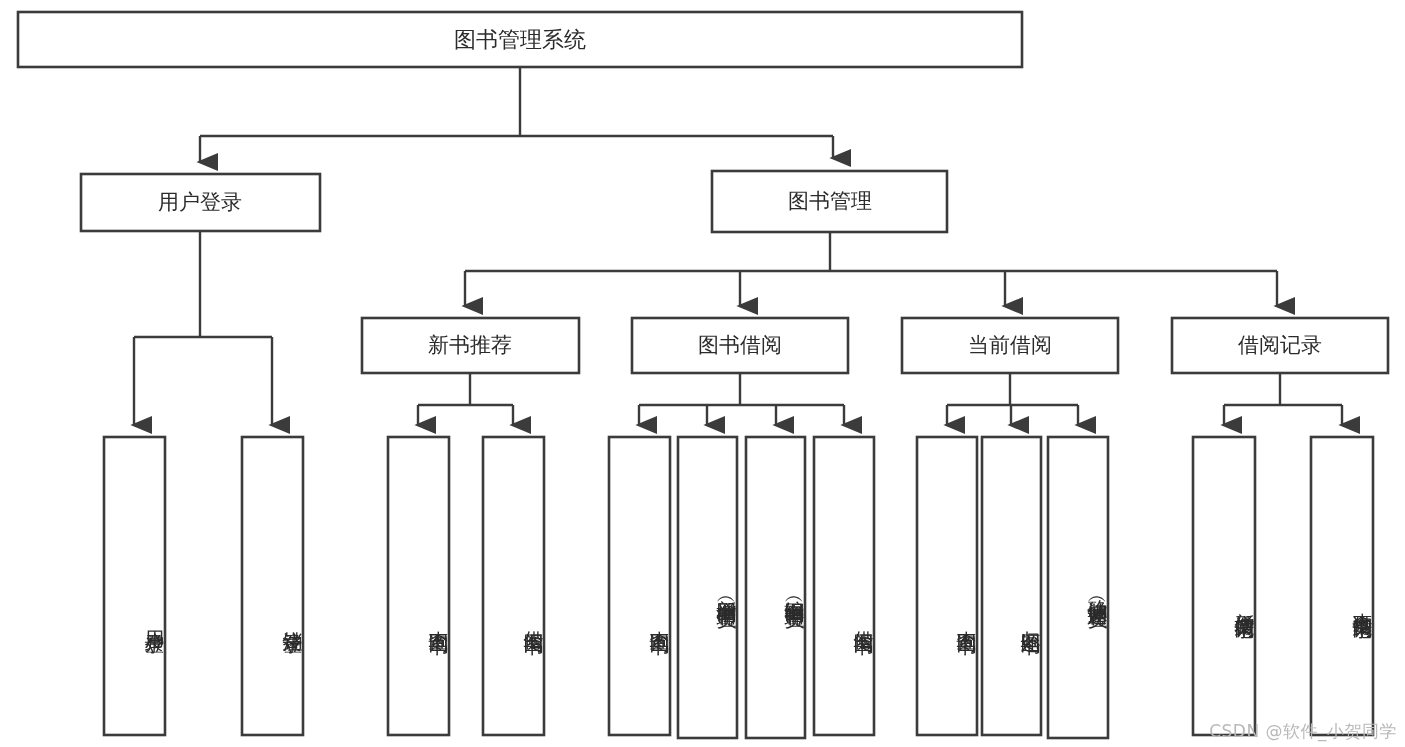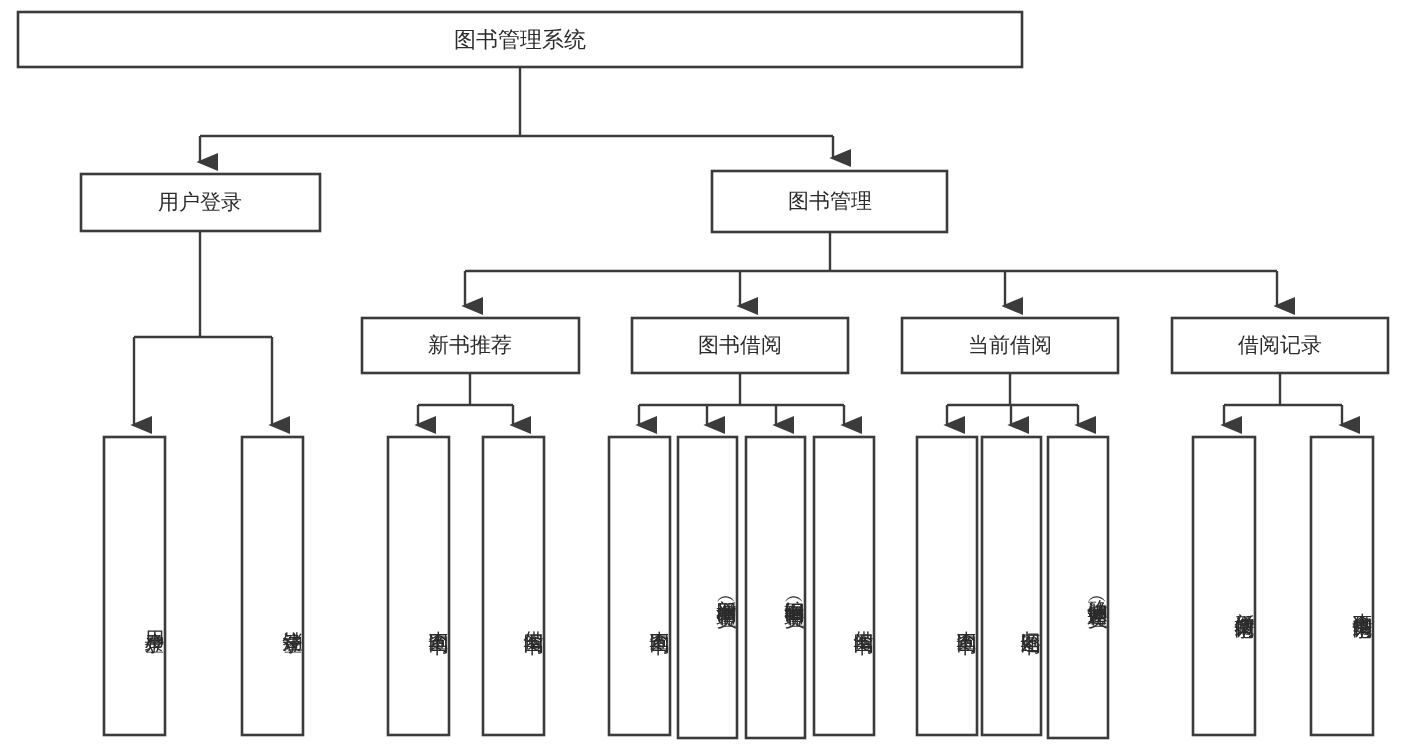--- a/index.html
+++ b/index.html
@@ -176,13 +176,14 @@
   <div class="leaf-label-wrap" style="left:746px;top:443px;width:59px;height:295px;">编辑图书（管理员）</div>
   <div class="leaf-label-wrap" style="left:814px;top:500px;width:60px;height:235px;">借阅图书</div>
 
   <div class="leaf-label-wrap" style="left:917px;top:500px;width:60px;height:235px;">查询图书</div>
   <div class="leaf-label-wrap" style="left:982px;top:500px;width:59px;height:235px;">归还图书</div>
   <div class="leaf-label-wrap" style="left:1048px;top:443px;width:60px;height:295px;">确认归还（管理员）</div>
 
   <div class="leaf-label-wrap" style="left:1193px;top:467px;width:62px;height:268px;">新增借阅记录</div>
   <div class="leaf-label-wrap" style="left:1311px;top:467px;width:62px;height:268px;">查询借阅记录</div>
 
+  <div class="watermark">CSDN @软件_小贺同学</div>
 </div>
 
 </body></html>

